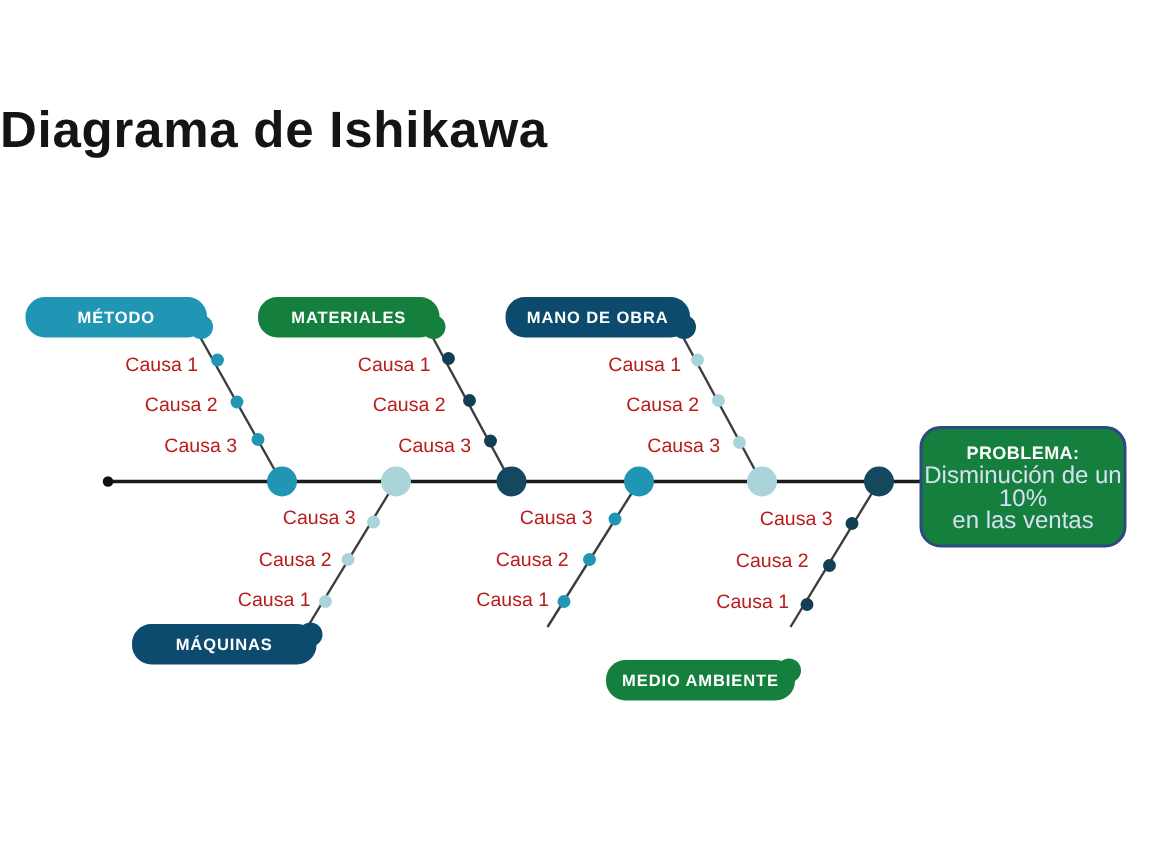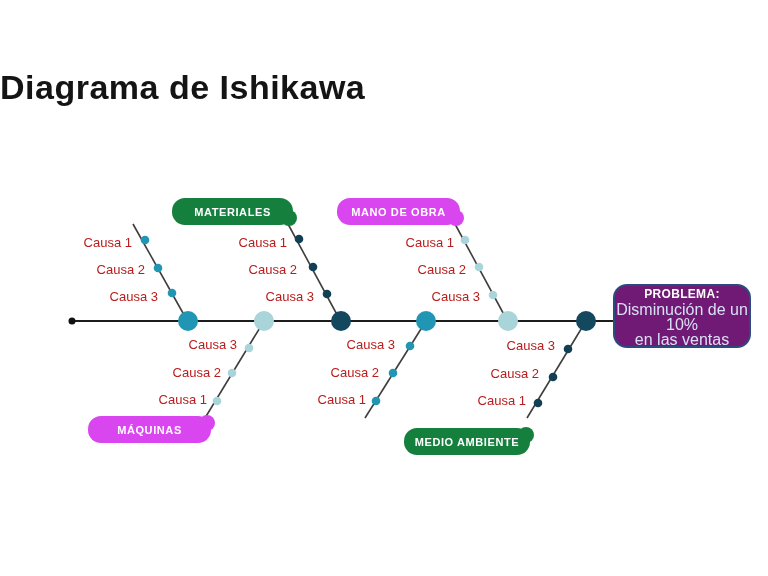--- a/index.html
+++ b/index.html
@@ -39,34 +39,34 @@
     position:absolute;
     width:16px;height:16px;
     border-radius:50%;
     background:inherit;
     right:-4px;
   }
   .pill.top-row::after{bottom:-1px;}
   .pill.bottom-row::after{top:-1px;}
   .pill.teal{background:#2196b4;}
   .pill.navy{background:#15803d;}
-  .pill.light{background:#d946ef;}
+  .pill.light{background:#0c4a6e;}
   .cause-label{
     position:absolute;
     font-size:13px;
     line-height:13px;
     color:#b91c1c;
     white-space:nowrap;
     z-index:2;
   }
   .problem-box{
     position:absolute;
     left:613px;top:284px;
-    width:138px;height:64px;
-    background:#701a75;
+    width:138px;height:81px;
+    background:#15803d;
     border:2.5px solid #2d4a80;
     border-radius:14px;
     box-sizing:border-box;
     display:flex;
     flex-direction:column;
     align-items:center;
     justify-content:center;
     text-align:center;
     z-index:3;
   }
@@ -141,30 +141,33 @@
     </g>
 
     <circle cx="188" cy="321" r="10" fill="#2196b4"></circle>
     <circle cx="264" cy="321" r="10" fill="#a9d4d9"></circle>
     <circle cx="341" cy="321" r="10" fill="#14485f"></circle>
     <circle cx="426" cy="321" r="10" fill="#2196b4"></circle>
     <circle cx="508" cy="321" r="10" fill="#a9d4d9"></circle>
     <circle cx="586" cy="321" r="10" fill="#14485f"></circle>
   </svg>
 
+  <div class="pill teal top-row" style="left:17px;top:198px;width:121px;">
+    <span>MÉTODO</span>
+  </div>
   <div class="pill navy top-row" style="left:172px;top:198px;width:121px;">
     <span>MATERIALES</span>
   </div>
   <div class="pill light top-row" style="left:337px;top:198px;width:123px;">
     <span>MANO DE OBRA</span>
   </div>
   <div class="pill light bottom-row" style="left:88px;top:416px;width:123px;">
     <span>MÁQUINAS</span>
   </div>
-  <div class="pill navy bottom-row" style="left:404px;top:428px;width:126px;justify-content:center;">
+  <div class="pill navy bottom-row" style="left:404px;top:440px;width:126px;justify-content:center;">
     <span>MEDIO AMBIENTE</span>
   </div>
 
   <div class="cause-label" style="right:636px;top:236px;">Causa 1</div>
   <div class="cause-label" style="right:623px;top:263px;">Causa 2</div>
   <div class="cause-label" style="right:610px;top:290px;">Causa 3</div>
 
   <div class="cause-label" style="right:481px;top:236px;">Causa 1</div>
   <div class="cause-label" style="right:471px;top:263px;">Causa 2</div>
   <div class="cause-label" style="right:454px;top:290px;">Causa 3</div>

